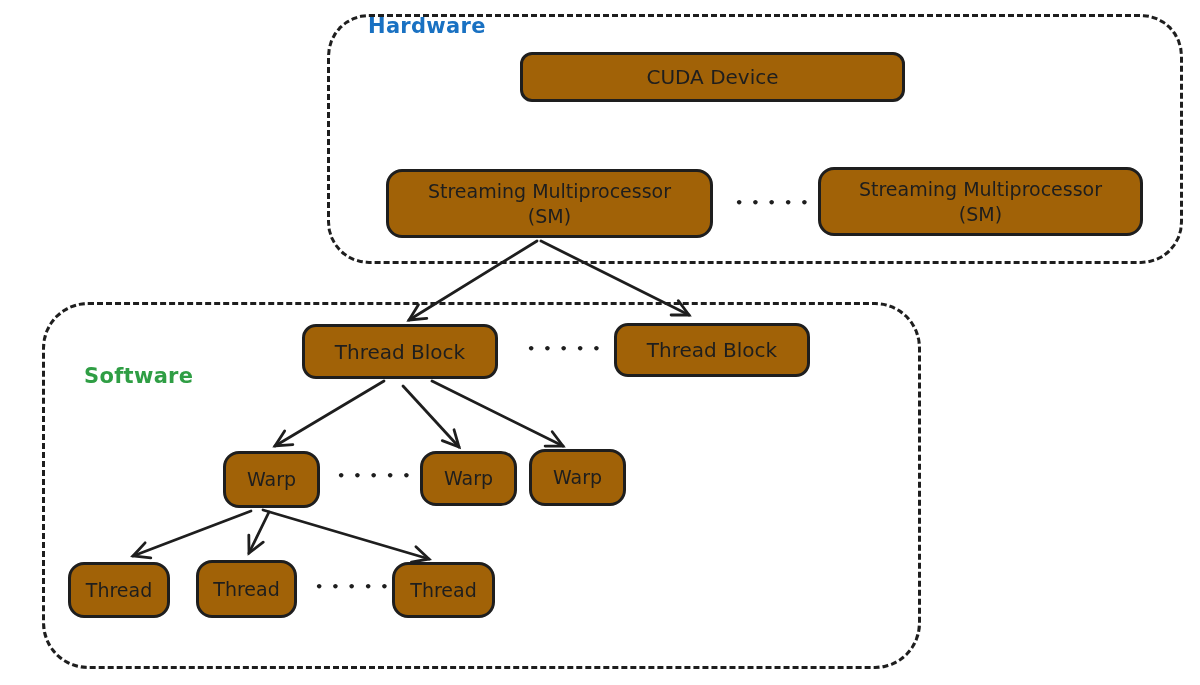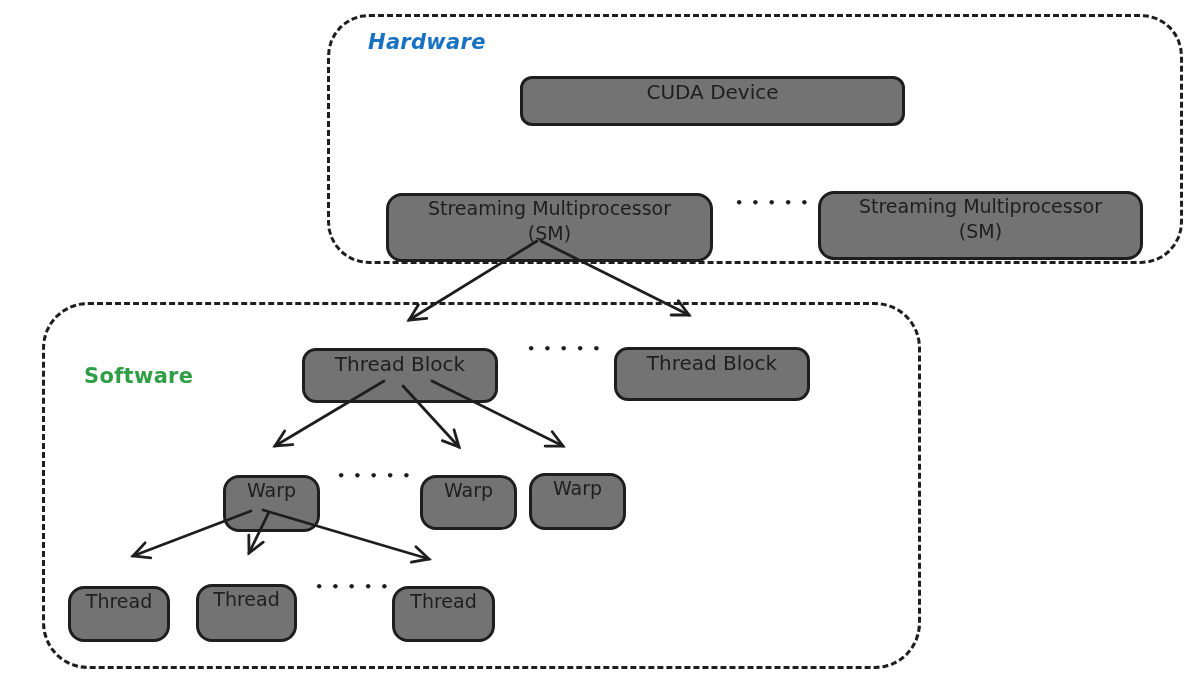--- a/index.html
+++ b/index.html
@@ -27,31 +27,30 @@
     font-size: 21px;
     font-weight: bold;
     letter-spacing: 0.3px;
   }
   .hw-label { color: #1971c2; }
   .sw-label { color: #2f9e44; }
   .box {
     position: absolute;
     border: 3px solid #1e1e1e;
     border-radius: 14px;
-    background: #737373;
+    background: #a16207;
     display: flex;
     flex-direction: column;
     align-items: center;
-    justify-content: flex-start;
+    justify-content: center;
     text-align: center;
     font-size: 20px;
     line-height: 1.3;
     color: #1e1e1e;
     box-sizing: border-box;
-    margin-top: 24px;
   }
   .box.small { border-radius: 16px; font-size: 19px; }
   .dots {
     position: absolute;
     font-size: 13px;
     font-weight: bold;
     letter-spacing: 8px;
     color: #1e1e1e;
     line-height: 16px;
     white-space: nowrap;
@@ -69,21 +68,21 @@
     stroke-width: 2.8;
     stroke-linecap: round;
   }
 </style>
 </head>
 <body>
 
 <div class="canvas">
 
   <div class="group" style="left:327px; top:14px; width:850px; height:244px;"></div>
-  <div class="group-label hw-label" style="left:368px; top:30px;font-style:italic;">Hardware</div>
+  <div class="group-label hw-label" style="left:368px; top:14px;">Hardware</div>
 
   <div class="box" style="left:520px; top:52px; width:385px; height:50px; border-radius:12px;">
     <span>CUDA Device</span>
   </div>
 
   <div class="box" style="left:386px; top:169px; width:327px; height:69px; border-radius:16px; font-size:19px;">
     <span>Streaming Multiprocessor</span>
     <span>(SM)</span>
   </div>
 

